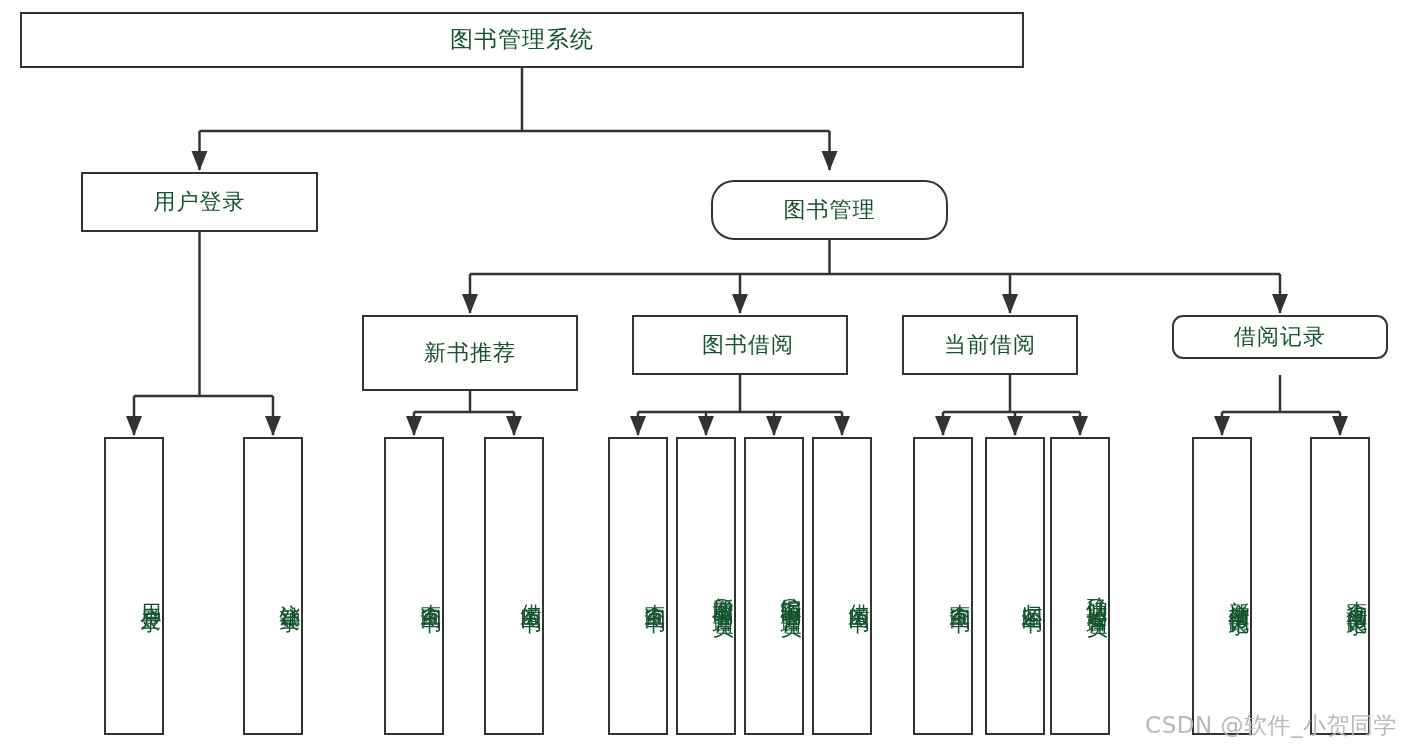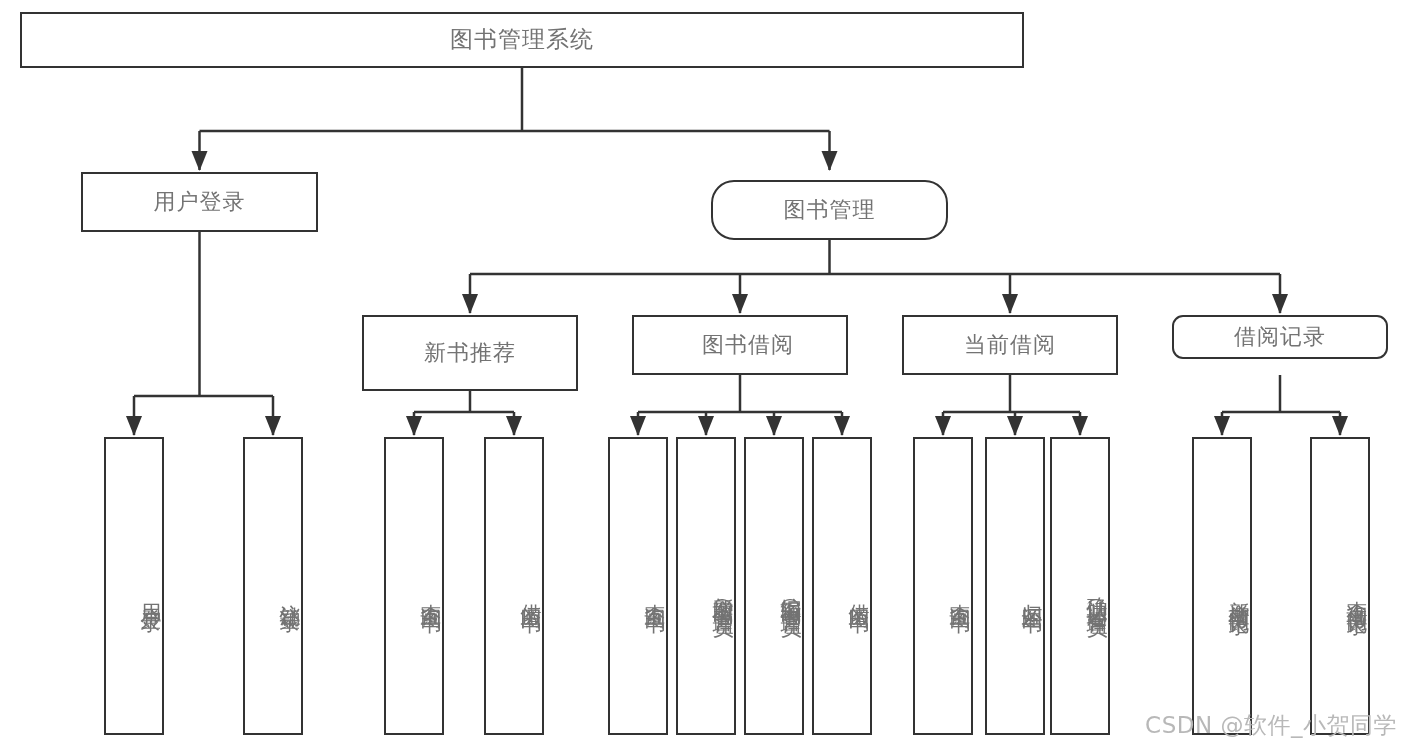--- a/index.html
+++ b/index.html
@@ -20,21 +20,21 @@
   }
   
   .node {
     position: absolute;
     box-sizing: border-box;
     background: #ffffff;
     border: 2.5px solid #333333;
     display: flex;
     align-items: center;
     justify-content: center;
-    color: #737373;
+    color: #14532d;
     z-index: 3;
   }
   .node.horiz {
     font-size: 22px;
     letter-spacing: 1px;
     line-height: 1.2;
   }
   .node.root {
     font-size: 23px;
   }
@@ -154,21 +154,21 @@
       </div>
       <div class="node horiz" style="left: 711px; top: 180px; width: 237px; height: 60px; border-radius: 23px;">
         <span class="htext">图书管理</span>
       </div>
       <div class="node horiz" style="left: 362px; top: 315px; width: 216px; height: 76px;">
         <span class="htext">新书推荐</span>
       </div>
       <div class="node horiz" style="left: 632px; top: 315px; width: 216px; height: 60px; padding-left: 16px;">
         <span class="htext">图书借阅</span>
       </div>
-      <div class="node horiz" style="left: 902px; top: 315px; width: 216px; height: 60px;">
+      <div class="node horiz" style="left: 902px; top: 315px; width: 176px; height: 60px;">
         <span class="htext">当前借阅</span>
       </div>
       <div class="node horiz" style="left: 1172px; top: 315px; width: 216px; height: 44px; border-radius: 11px;">
         <span class="htext">借阅记录</span>
       </div>
       <div class="node leaf" style="left: 104px; top: 437px; width: 60px; height: 298px;">
         <span class="vtext">用户登录</span>
       </div>
       <div class="node leaf" style="left: 243px; top: 437px; width: 60px; height: 298px;">
         <span class="vtext">注销登录</span>

